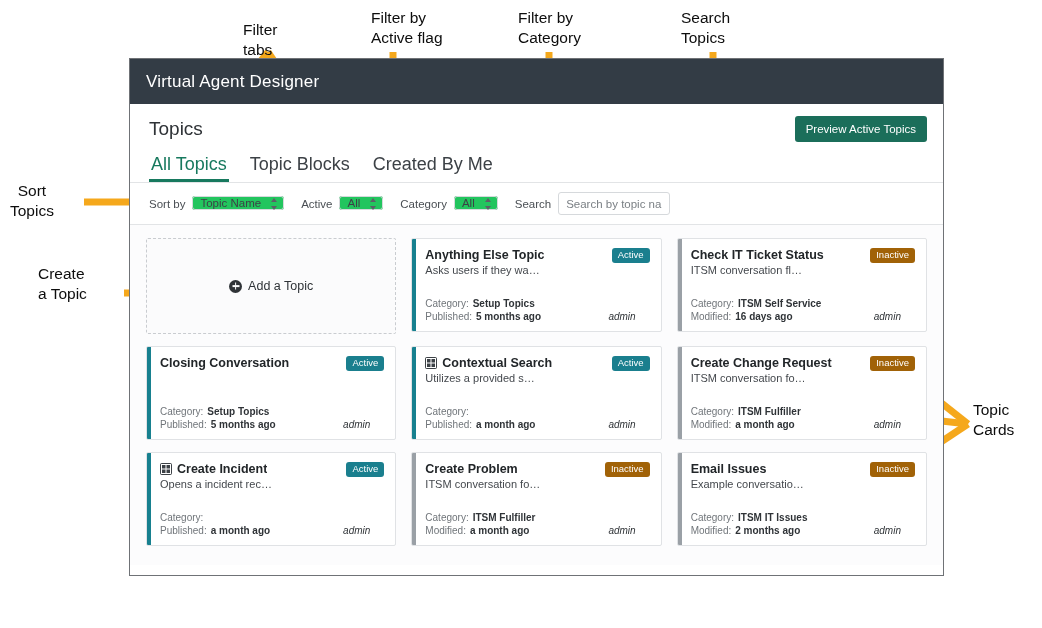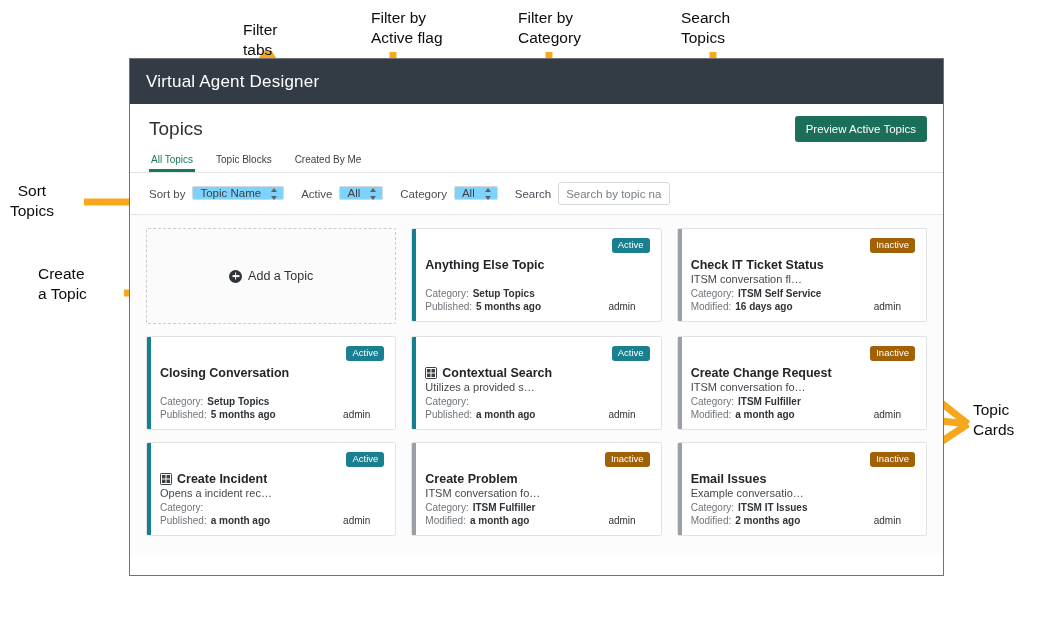--- a/index.html
+++ b/index.html
@@ -71,21 +71,21 @@
   }
 
   
   #tabs {
     display: flex;
     gap: 19px;
     margin: 12px 0 0 3px;
     padding: 0;
   }
   .tab {
-    font-size: 10px;
+    font-size: 18px;
     color: #3c4146;
     padding: 0 2px 7px 2px;
     cursor: pointer;
     position: relative;
     white-space: nowrap;
   }
   .tab.active { color: #17795e; }
   .tab.active::after {
     content: "";
     position: absolute;
@@ -113,21 +113,21 @@
     margin-right: 7px;
     white-space: nowrap;
   }
   .select-wrap {
     position: relative;
     display: inline-block;
   }
   .fake-select {
     border: 1px solid #d6d9dc;
     border-radius: 3px;
-    background: #7dd3fc;
+    background: #22c55e;
     height: 23px;
     line-height: 23px;
     font-size: 11.5px;
     color: #3c4146;
     padding: 0 22px 0 7px;
     box-sizing: border-box;
     cursor: pointer;
     white-space: nowrap;
     overflow: hidden;
   }
@@ -226,21 +226,21 @@
   }
   .card-accent {
     position: absolute;
     left: 0; top: 0; bottom: 0;
     width: 4px;
   }
   .accent-active { background: #17808f; }
   .accent-inactive { background: #9aa0a6; }
 
   .card-top { display: flex; align-items: flex-start; justify-content: space-between; gap: 8px; }
-  .card-title-wrap { display: flex; align-items: center; gap: 5px; min-width: 0; margin-top: 20px; }
+  .card-title-wrap { display: flex; align-items: center; gap: 5px; min-width: 0; }
   .card-title {
     font-size: 12.5px;
     color: #222629;
     font-weight: 700;
     white-space: nowrap;
     overflow: hidden;
     text-overflow: ellipsis;
   }
   .grid-icon {
     width: 12px; height: 12px;
@@ -267,21 +267,21 @@
     flex: none;
     line-height: 1.1;
   }
   .badge-active { background: #1a7f8e; }
   .badge-inactive { background: #a16207; }
 
   .card-meta { font-size: 10px; color: #5e6368; line-height: 13px; }
   .meta-row { display: flex; align-items: baseline; }
   .meta-key { color: #70757a; margin-right: 4px; white-space: nowrap; }
   .meta-val { color: #2f3337; font-weight: 700; white-space: nowrap; }
-  .meta-user { margin-left: auto; color: #2f3337; font-weight: 400; padding-right: 14px; }
+  .meta-user { margin-left: auto; color: #2f3337; font-weight: 400; padding-right: 14px; font-style: italic; }
 </style>
 </head>
 <body>
 
 <div id="root">
 
   <svg class="anno-svg" viewBox="0 0 1042 628" xmlns="http://www.w3.org/2000/svg">
     <defs>
       <marker id="ah" markerWidth="4.2" markerHeight="4.2" refX="2.6" refY="2.1" orient="auto" markerUnits="strokeWidth">
         <path d="M0,0 L4.2,2.1 L0,4.2 z" fill="#f5a81c"></path>
@@ -379,20 +379,21 @@
 
         <div class="topic-card">
           <span class="card-accent accent-active"></span>
           <div>
             <div class="card-top">
               <div class="card-title-wrap">
                 <span class="card-title">Anything Else Topic</span>
               </div>
               <span class="badge badge-active">Active</span>
             </div>
+            <div class="card-desc">Asks users if they wa…</div>
           </div>
           <div class="card-meta">
             <div class="meta-row">
               <span class="meta-key">Category:</span>
               <span class="meta-val">Setup Topics</span>
             </div>
             <div class="meta-row">
               <span class="meta-key">Published:</span>
               <span class="meta-val">5 months ago</span>
               <span class="meta-user">admin</span>

